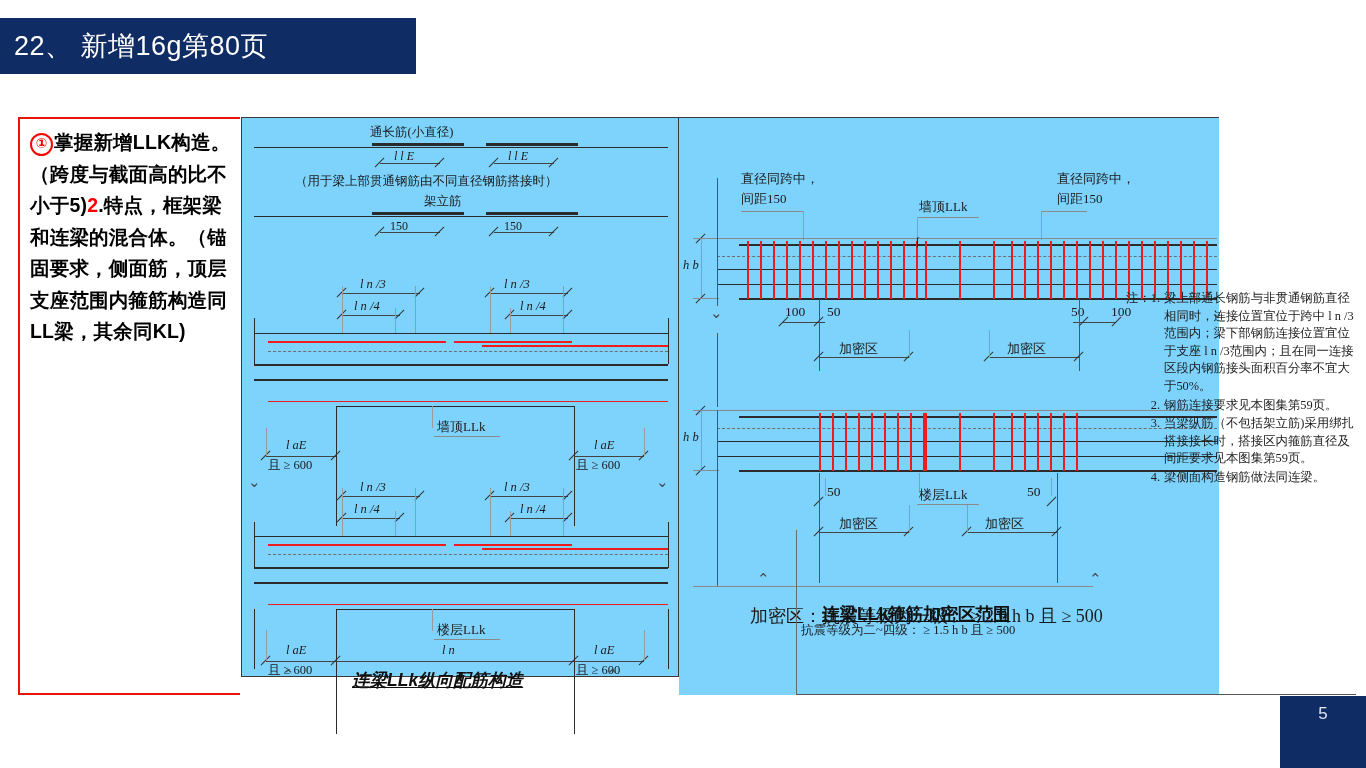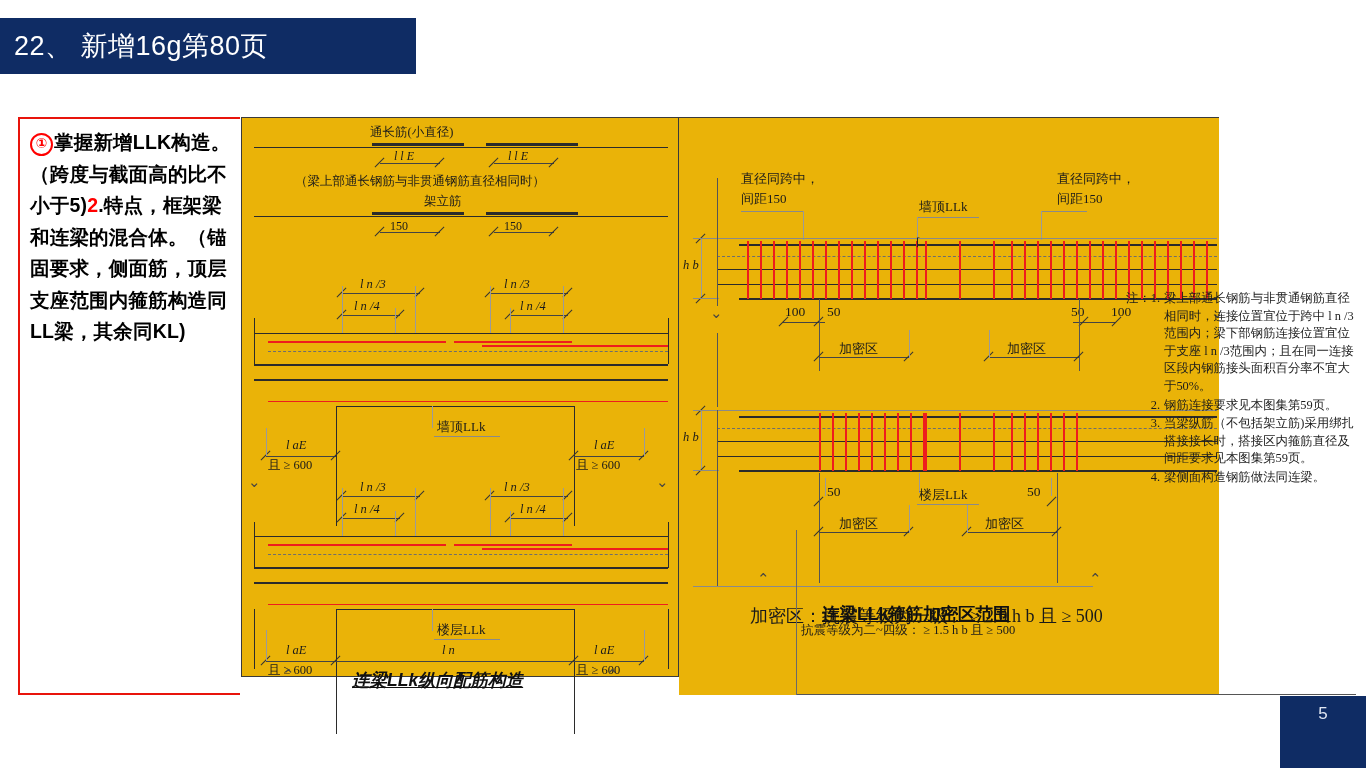--- a/index.html
+++ b/index.html
@@ -35,21 +35,21 @@
   }
   .callout .body .cnum{
     color:#ff0000;display:inline-block;border:2px solid #ff0000;border-radius:50%;
     width:19px;height:19px;line-height:16px;text-align:center;font-size:14px;
     margin-right:1px;vertical-align:1px;
   }
   .callout .body .rnum{color:#ff0000;}
 
   
   .sheet{
-    position:absolute;background:#eab308;border:1.5px solid #3a3a3a;box-sizing:border-box;
+    position:absolute;background:#7dd3fc;border:1.5px solid #3a3a3a;box-sizing:border-box;
   }
   .sheet-left{left:241px;top:117px;width:438px;height:560px;}
   .sheet-right{left:679px;top:117px;width:540px;height:578px;
     border-left:none;border-right:none;border-top:1.5px solid #3a3a3a;border-bottom:none;}
   .rule-right-bottom{
     position:absolute;left:796px;top:694px;width:560px;height:0;
     border-top:1.5px solid #555;
   }
   .rule-right-vert{
     position:absolute;left:796px;top:530px;width:0;height:165px;
@@ -129,21 +129,21 @@
     <div class="hl" style="left:130px;top:25px;width:92px;border-top:3px solid #2b2b2b;"></div>
     <div class="hl" style="left:244px;top:25px;width:92px;border-top:3px solid #2b2b2b;"></div>
     <div class="hl thin" style="left:138px;top:45px;width:60px;"></div>
     <div class="hl thin" style="left:252px;top:45px;width:60px;"></div>
     <div class="tick" style="left:133px;top:39px;"></div>
     <div class="tick" style="left:193px;top:39px;"></div>
     <div class="tick" style="left:247px;top:39px;"></div>
     <div class="tick" style="left:307px;top:39px;"></div>
     <div class="lbl it" style="left:152px;top:31px;font-size:12px;">l l E</div>
     <div class="lbl it" style="left:266px;top:31px;font-size:12px;">l l E</div>
-    <div class="lbl" style="left:53px;top:55px;font-size:12.5px;">（梁上部通长钢筋与非贯通钢筋直径相同时）</div>
+    <div class="lbl" style="left:53px;top:55px;font-size:12.5px;">（用于梁上部贯通钢筋由不同直径钢筋搭接时）</div>
 
     <div class="lbl" style="left:182px;top:75px;font-size:12.5px;">架立筋</div>
     <div class="hl" style="left:12px;top:98px;width:414px;"></div>
     <div class="hl" style="left:130px;top:94px;width:92px;border-top:3px solid #2b2b2b;"></div>
     <div class="hl" style="left:244px;top:94px;width:92px;border-top:3px solid #2b2b2b;"></div>
     <div class="hl thin" style="left:138px;top:114px;width:60px;"></div>
     <div class="hl thin" style="left:252px;top:114px;width:60px;"></div>
     <div class="tick" style="left:133px;top:108px;"></div>
     <div class="tick" style="left:193px;top:108px;"></div>
     <div class="tick" style="left:247px;top:108px;"></div>

